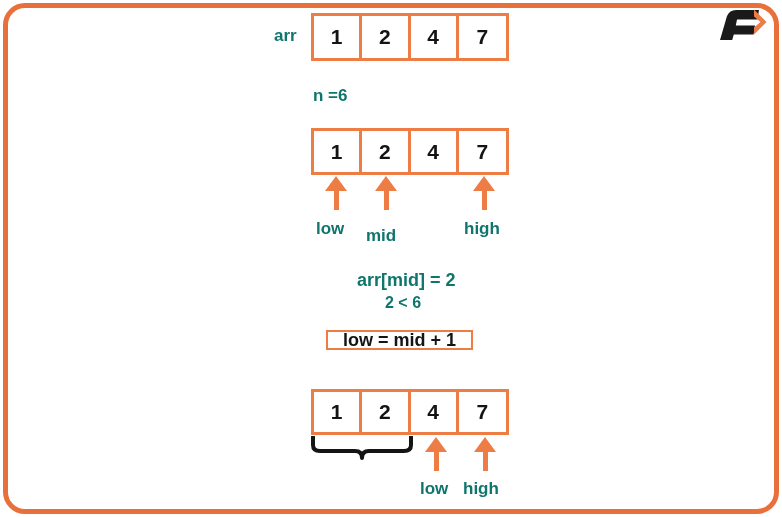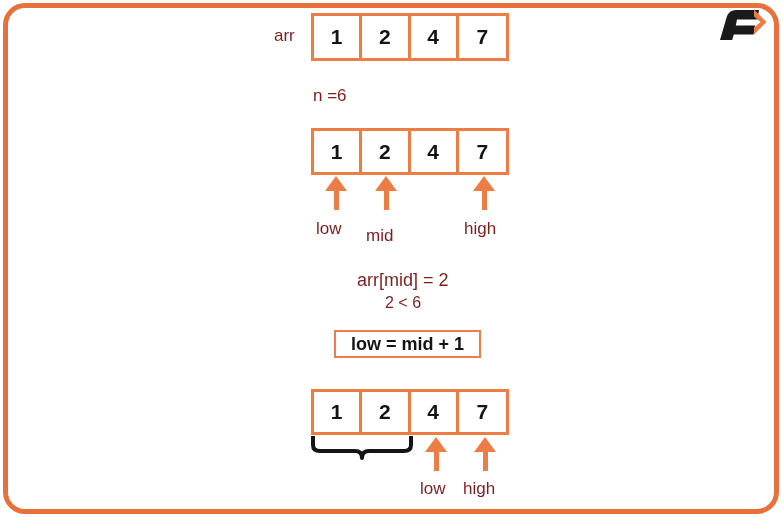--- a/index.html
+++ b/index.html
@@ -40,22 +40,22 @@
     justify-content:center;
     font-weight:bold;
     color:#141414;
     border-right:3px solid #ED7D45;
   }
   .cell:last-child{border-right:none;}
 
   
   .txt{
     position:absolute;
-    color:#7f1d1d;
-    font-weight:normal;
+    color:#0f766e;
+    font-weight:bold;
     white-space:nowrap;
   }
 
   
   .arrow{
     position:absolute;
     width:22px;
   }
   .arrow .shaft{
     position:absolute;
@@ -143,21 +143,21 @@
     <div class="shaft" style="top:14px;height:20px;"></div>
   </div>
 
   <div class="txt" style="left:316px;top:219px;font-size:17px;">low</div>
   <div class="txt" style="left:366px;top:226px;font-size:17px;">mid</div>
   <div class="txt" style="left:464px;top:219px;font-size:17px;">high</div>
 
   <div class="txt" style="left:357px;top:270px;font-size:18px;">arr[mid] = 2</div>
   <div class="txt" style="left:385px;top:294px;font-size:16px;">2 &lt; 6</div>
 
-  <div class="boxed" style="left:334px;top:330px;width:147px;height:28px;font-size:18px;">low = mid + 1</div>
+  <div class="boxed" style="left:326px;top:330px;width:147px;height:20px;font-size:18px;">low = mid + 1</div>
 
   <div class="array" style="left:311px;top:389px;width:198px;height:46px;">
     <div class="cell" style="width:49px;font-size:21px;">1</div>
     <div class="cell" style="width:49px;font-size:21px;">2</div>
     <div class="cell" style="width:49px;font-size:21px;">4</div>
     <div class="cell" style="width:48px;font-size:21px;">7</div>
   </div>
 
   <div id="brace" style="left:310px;top:436px;width:104px;height:26px;">
     <svg viewBox="0 0 104 26" width="104" height="26">

